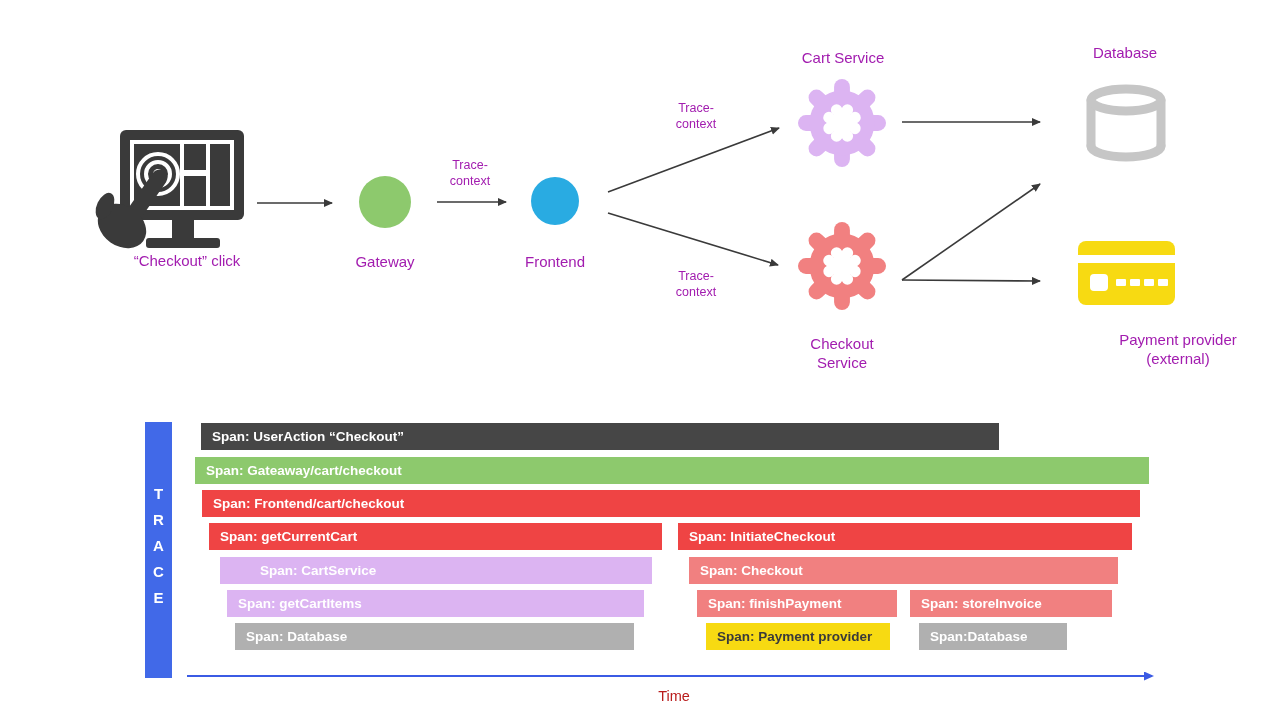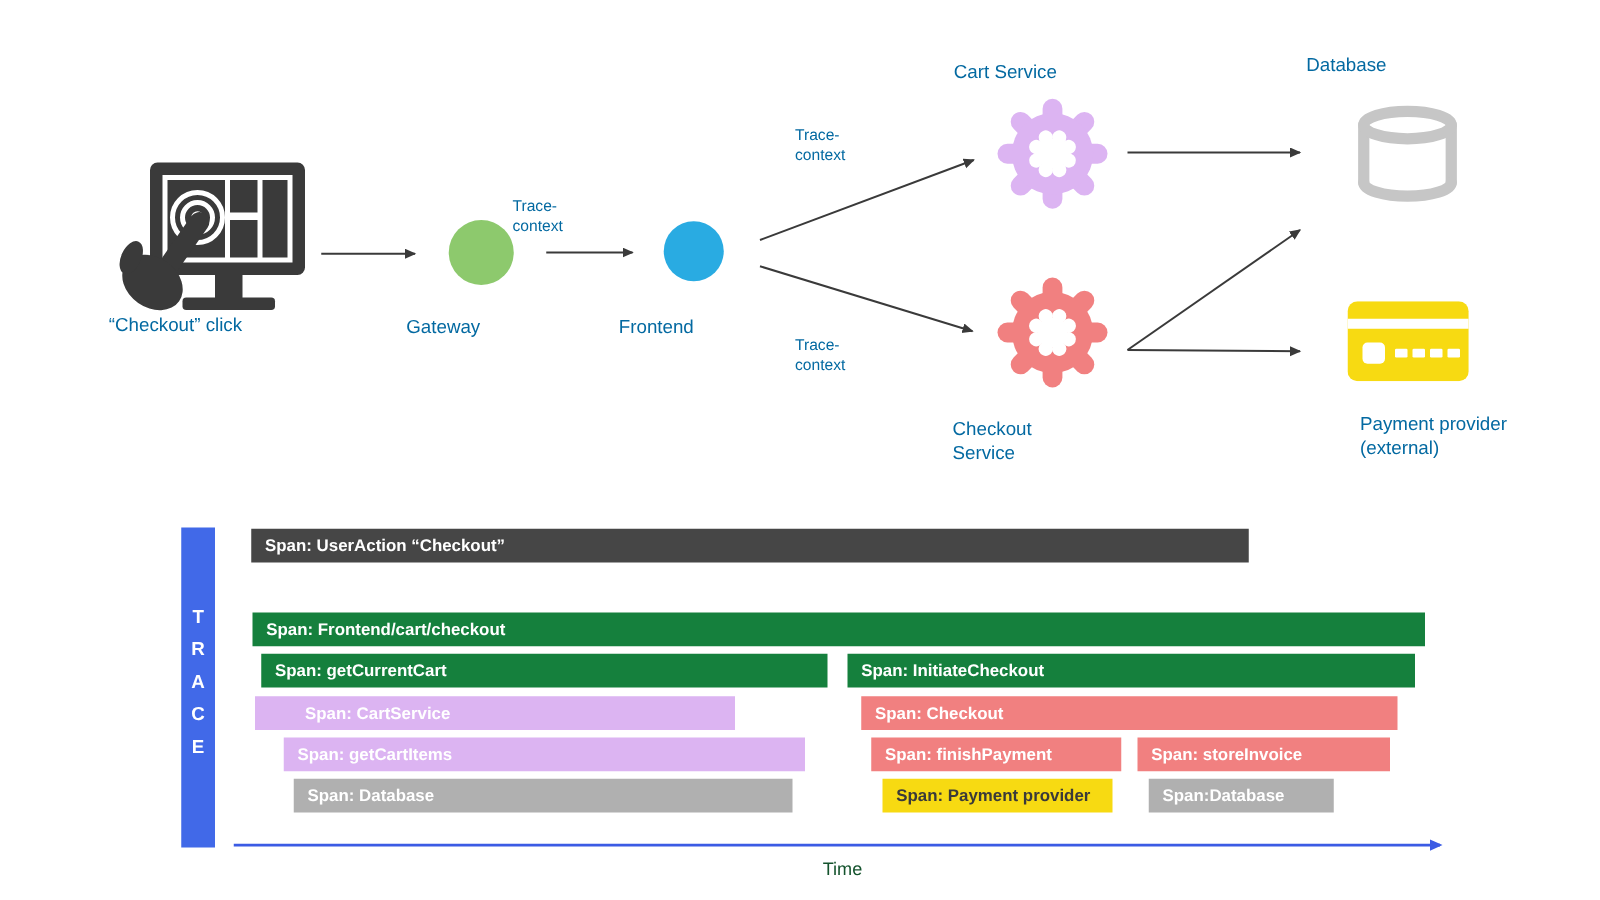--- a/index.html
+++ b/index.html
@@ -2,46 +2,46 @@
 <html><head>
 <meta charset="utf-8">
 <style>
   html,body{margin:0;padding:0;background:#fff;}
   .canvas{
     position:relative;width:1280px;height:720px;background:#ffffff;overflow:hidden;
     font-family:"Liberation Sans",sans-serif;color:#3a3a3a;
   }
   svg{display:block;}
   .abs{position:absolute;}
-  .lbl{position:absolute;font-size:15px;line-height:19px;color:#0369a1;white-space:nowrap;}
+  .lbl{position:absolute;text-align:center;font-size:15px;line-height:19px;color:#a21caf;white-space:nowrap;}
   .lbl2{white-space:normal;}
   .tc{font-size:12.5px;line-height:16px;font-weight:400;}
   .circle{position:absolute;border-radius:50%;}
   .circle-gateway{left:359px;top:176px;width:52px;height:52px;background:#8dc96d;}
   .circle-frontend{left:531px;top:177px;width:48px;height:48px;background:#29abe2;}
   .span-bar{
     position:absolute;height:27px;line-height:27px;box-sizing:border-box;
     padding-left:11px;font-size:13.5px;font-weight:700;color:#ffffff;
     white-space:nowrap;overflow:hidden;
   }
   .c-dark{background:#464646;}
   .c-green{background:#8dc96d;}
-  .c-blue{background:#15803d;}
+  .c-blue{background:#ef4444;}
   .c-purple{background:#dcb4f2;}
   .c-red{background:#f18080;}
   .c-gray{background:#b0b0b0;}
   .c-yellow{background:#f7da12;color:#3a3a3a;}
   .trace-bar{
     position:absolute;left:145px;top:422px;width:27px;height:256px;background:#4169e8;
     color:#fff;font-weight:700;font-size:15px;
     writing-mode:vertical-lr;text-orientation:upright;letter-spacing:9px;
     display:flex;align-items:center;justify-content:center;
   }
   .time-lbl{position:absolute;left:614px;top:688px;width:120px;text-align:center;
-    color:#14532d;font-size:14.5px;}
+    color:#b91c1c;font-size:14.5px;}
 </style>
 </head>
 <body>
 
 <div class="canvas">
 
   <svg class="abs" style="left:0;top:0;" width="1280" height="720">
     <defs>
       <marker id="ah-dark" markerWidth="11" markerHeight="9" refX="8" refY="4" orient="auto" markerUnits="userSpaceOnUse">
         <path d="M0,0 L9,4 L0,8 z" fill="#3a3a3a"></path>
@@ -161,24 +161,25 @@
     <span>context</span>
   </div>
   <div class="lbl lbl2 tc" style="left:636px;top:268px;width:120px;">
     <span>Trace-</span><br>
     <span>context</span>
   </div>
 
   <div class="trace-bar">TRACE</div>
 
   <div class="span-bar c-dark" style="left:201px;top:423px;width:798px;">Span: UserAction “Checkout”</div>
+  <div class="span-bar c-green" style="left:195px;top:457px;width:954px;">Span: Gateaway/cart/checkout</div>
   <div class="span-bar c-blue" style="left:202px;top:490px;width:938px;">Span: Frontend/cart/checkout</div>
   <div class="span-bar c-blue" style="left:209px;top:523px;width:453px;">Span: getCurrentCart</div>
   <div class="span-bar c-blue" style="left:678px;top:523px;width:454px;">Span: InitiateCheckout</div>
-  <div class="span-bar c-purple" style="left:204px;top:557px;width:384px;padding-left:40px;">Span: CartService</div>
+  <div class="span-bar c-purple" style="left:220px;top:557px;width:432px;padding-left:40px;">Span: CartService</div>
   <div class="span-bar c-red" style="left:689px;top:557px;width:429px;">Span: Checkout</div>
   <div class="span-bar c-purple" style="left:227px;top:590px;width:417px;">Span: getCartItems</div>
   <div class="span-bar c-red" style="left:697px;top:590px;width:200px;">Span: finishPayment</div>
   <div class="span-bar c-red" style="left:910px;top:590px;width:202px;">Span: storeInvoice</div>
   <div class="span-bar c-gray" style="left:235px;top:623px;width:399px;">Span: Database</div>
   <div class="span-bar c-yellow" style="left:706px;top:623px;width:184px;">Span: Payment provider</div>
   <div class="span-bar c-gray" style="left:919px;top:623px;width:148px;">Span:Database</div>
 
   <div class="time-lbl">Time</div>
 

